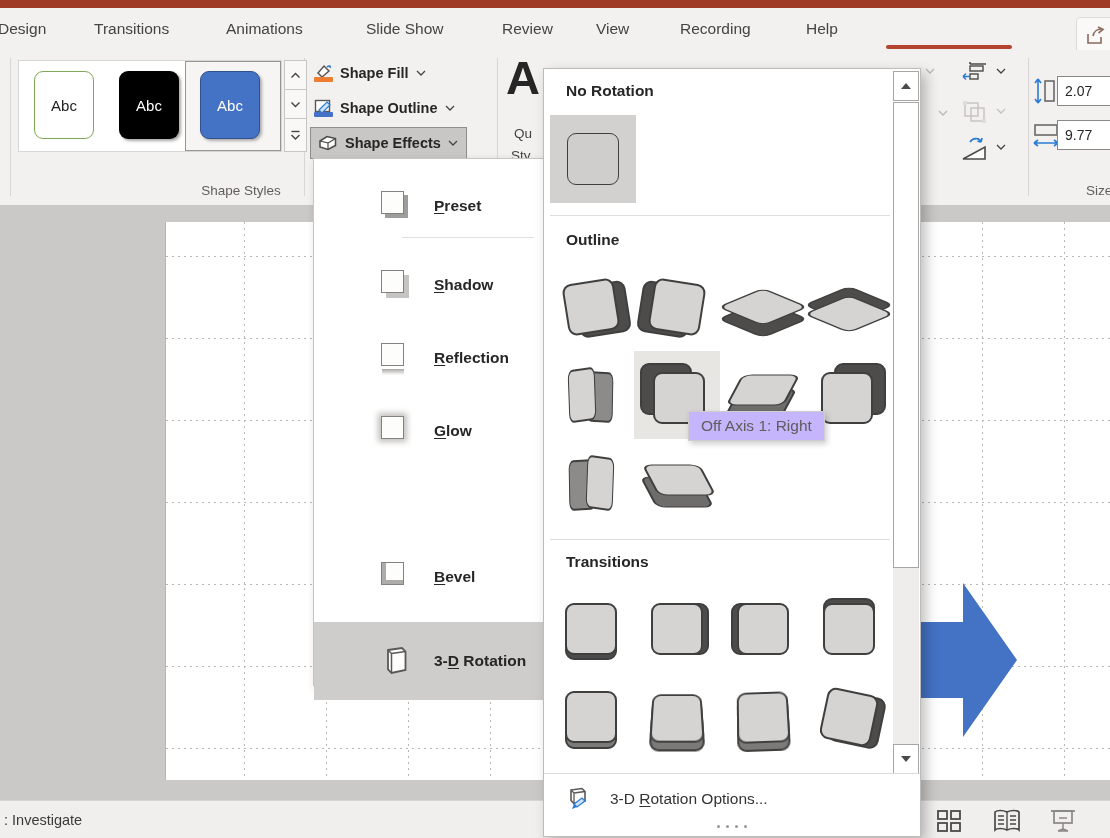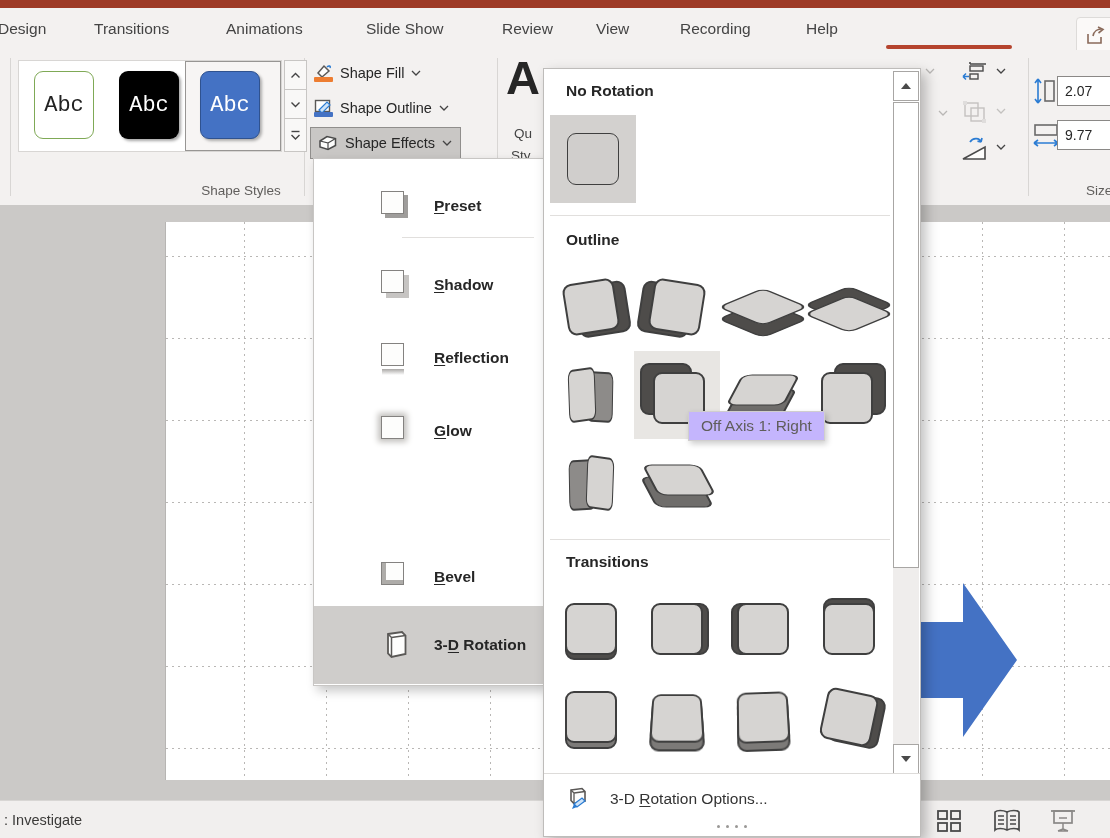--- a/index.html
+++ b/index.html
@@ -13,28 +13,28 @@
        font-size:15.5px;color:#444;white-space:nowrap;cursor:default;}
   .tab.active{color:#A5392E;font-weight:700;}
   .tab-underline{position:absolute;left:886px;top:37px;width:126px;height:4px;background:#B5442E;border-radius:2px;}
   .share-btn{position:absolute;left:1076px;top:9px;width:46px;height:37px;border:1px solid #dddbd9;
        background:#fbf9f8;border-radius:4px;display:flex;align-items:center;justify-content:flex-start;padding-left:9px;box-sizing:border-box;}
   
   .ribbon{position:absolute;left:0;top:50px;width:100%;height:155px;background:#f3f1f0;border-bottom:1px solid #d4d2d0;}
   .vsep{position:absolute;top:8px;width:1px;height:138px;background:#d8d6d4;}
   .group-label{position:absolute;top:133px;font-size:13.5px;color:#605e5c;white-space:nowrap;}
   .gallery{position:absolute;left:18px;top:10px;width:264px;height:92px;background:#fff;border:1px solid #d8d6d4;box-sizing:border-box;}
-  .swatch{position:absolute;top:10px;width:60px;height:68px;border-radius:9px;display:flex;align-items:center;justify-content:center;font-size:22px;box-sizing:border-box;font-family:Liberation Mono, monospace;}
+  .swatch{position:absolute;top:10px;width:60px;height:68px;border-radius:9px;display:flex;align-items:center;justify-content:center;font-size:15px;box-sizing:border-box;}
   .sw-green{left:15px;background:#fff;border:1.5px solid #7FA956;color:#222;}
   .sw-black{left:100px;background:#000;color:#fff;box-shadow:2px 2px 3px rgba(0,0,0,.35);}
   .sw-sel-frame{position:absolute;left:166px;top:0;width:96px;height:90px;background:#f7f5f4;border:1px solid #979593;box-sizing:border-box;}
   .sw-blue{left:14px;top:9px;background:#4472C4;border:1px solid #2f528f;color:#fff;box-shadow:2px 2px 3px rgba(0,0,0,.3);}
   .gal-btn{position:absolute;left:284px;width:23px;height:30px;background:#f9f8f7;border:1px solid #c8c6c4;
        box-sizing:border-box;display:flex;align-items:center;justify-content:center;}
-  .rib-btn{position:absolute;display:flex;align-items:center;gap:7px;height:28px;font-size:14.5px;color:#262626;white-space:nowrap;}
+  .rib-btn{position:absolute;display:flex;align-items:center;gap:7px;height:28px;font-size:14.5px;color:#262626;white-space:nowrap;font-weight:bold;}
   .rib-btn .bar{display:block;height:5px;width:19px;border-radius:1px;margin-top:-2px;}
   .pressed{background:#c9c7c5;border:1px solid #908e8c;box-sizing:border-box;padding:0 8px 0 6px;}
   .wa-A{position:absolute;left:506px;top:4px;font-size:47px;font-weight:700;color:#262626;line-height:1;}
   .wa-l1{position:absolute;left:514px;top:76px;font-size:13.5px;color:#444;}
   .wa-l2{position:absolute;left:511px;top:98px;font-size:13.5px;color:#444;}
   .gray-chev{position:absolute;opacity:.55;}
   .arr-ic{position:absolute;}
   .size-input{position:absolute;width:64px;height:30px;border:1px solid #8a8886;background:#fff;
       font-size:14px;font-family:inherit;color:#262626;padding:0 4px 0 7px;box-sizing:border-box;}
   
@@ -54,21 +54,21 @@
   .view-ic{position:absolute;top:7px;width:30px;height:26px;display:flex;align-items:center;justify-content:center;}
   
   .menu{position:absolute;left:313px;top:158px;width:232px;height:528px;background:#fff;border:1px solid #c8c6c4;
         box-shadow:4px 5px 10px rgba(0,0,0,.22);box-sizing:border-box;z-index:10;}
   .mrow{position:absolute;left:0;width:100%;height:56px;display:flex;align-items:center;padding-left:38px;}
   .mrow .mi-ic{margin-left:26px;}
   .mrow .mlabel{margin-left:20px;font-size:15.5px;font-weight:600;color:#262626;flex:1;white-space:nowrap;}
   .mrow .chev-r{margin-right:16px;}
   .accel{text-decoration:underline;text-underline-offset:2px;}
   .msep{position:absolute;left:88px;right:10px;height:1px;background:#e1dfdd;}
-  .mrow.hl{background:#cfcdcb;height:78px;}
+  .mrow.hl{background:#cfcdcb;height:78px;margin-top:16px;}
   .mi-ic{position:relative;width:36px;height:36px;flex:0 0 36px;}
   .mi-ic .sq{position:absolute;left:3px;top:3px;width:23px;height:23px;background:#fdfdfc;border:1.5px solid #848280;box-sizing:border-box;}
   .ic-preset .sq{box-shadow:4px 4px 0 0 #9f9d9b;}
   .ic-shadow .sq{box-shadow:5px 5px 0 0 #c6c4c2;}
   .ic-reflection::after{content:"";position:absolute;left:4px;top:29px;width:22px;height:6px;
         background:linear-gradient(#a9a7a5,rgba(255,255,255,0));}
   .ic-glow .sq{box-shadow:0 0 6px 3px #c2c0bd;}
   .ic-soft .sq{border:none;box-shadow:0 0 0 1px #b9b7b5,0 0 5px 2.5px #d8d6d3;}
   .ic-bevel .sq{box-shadow:inset 4px -4px 0 0 #aeaca9;}
   

